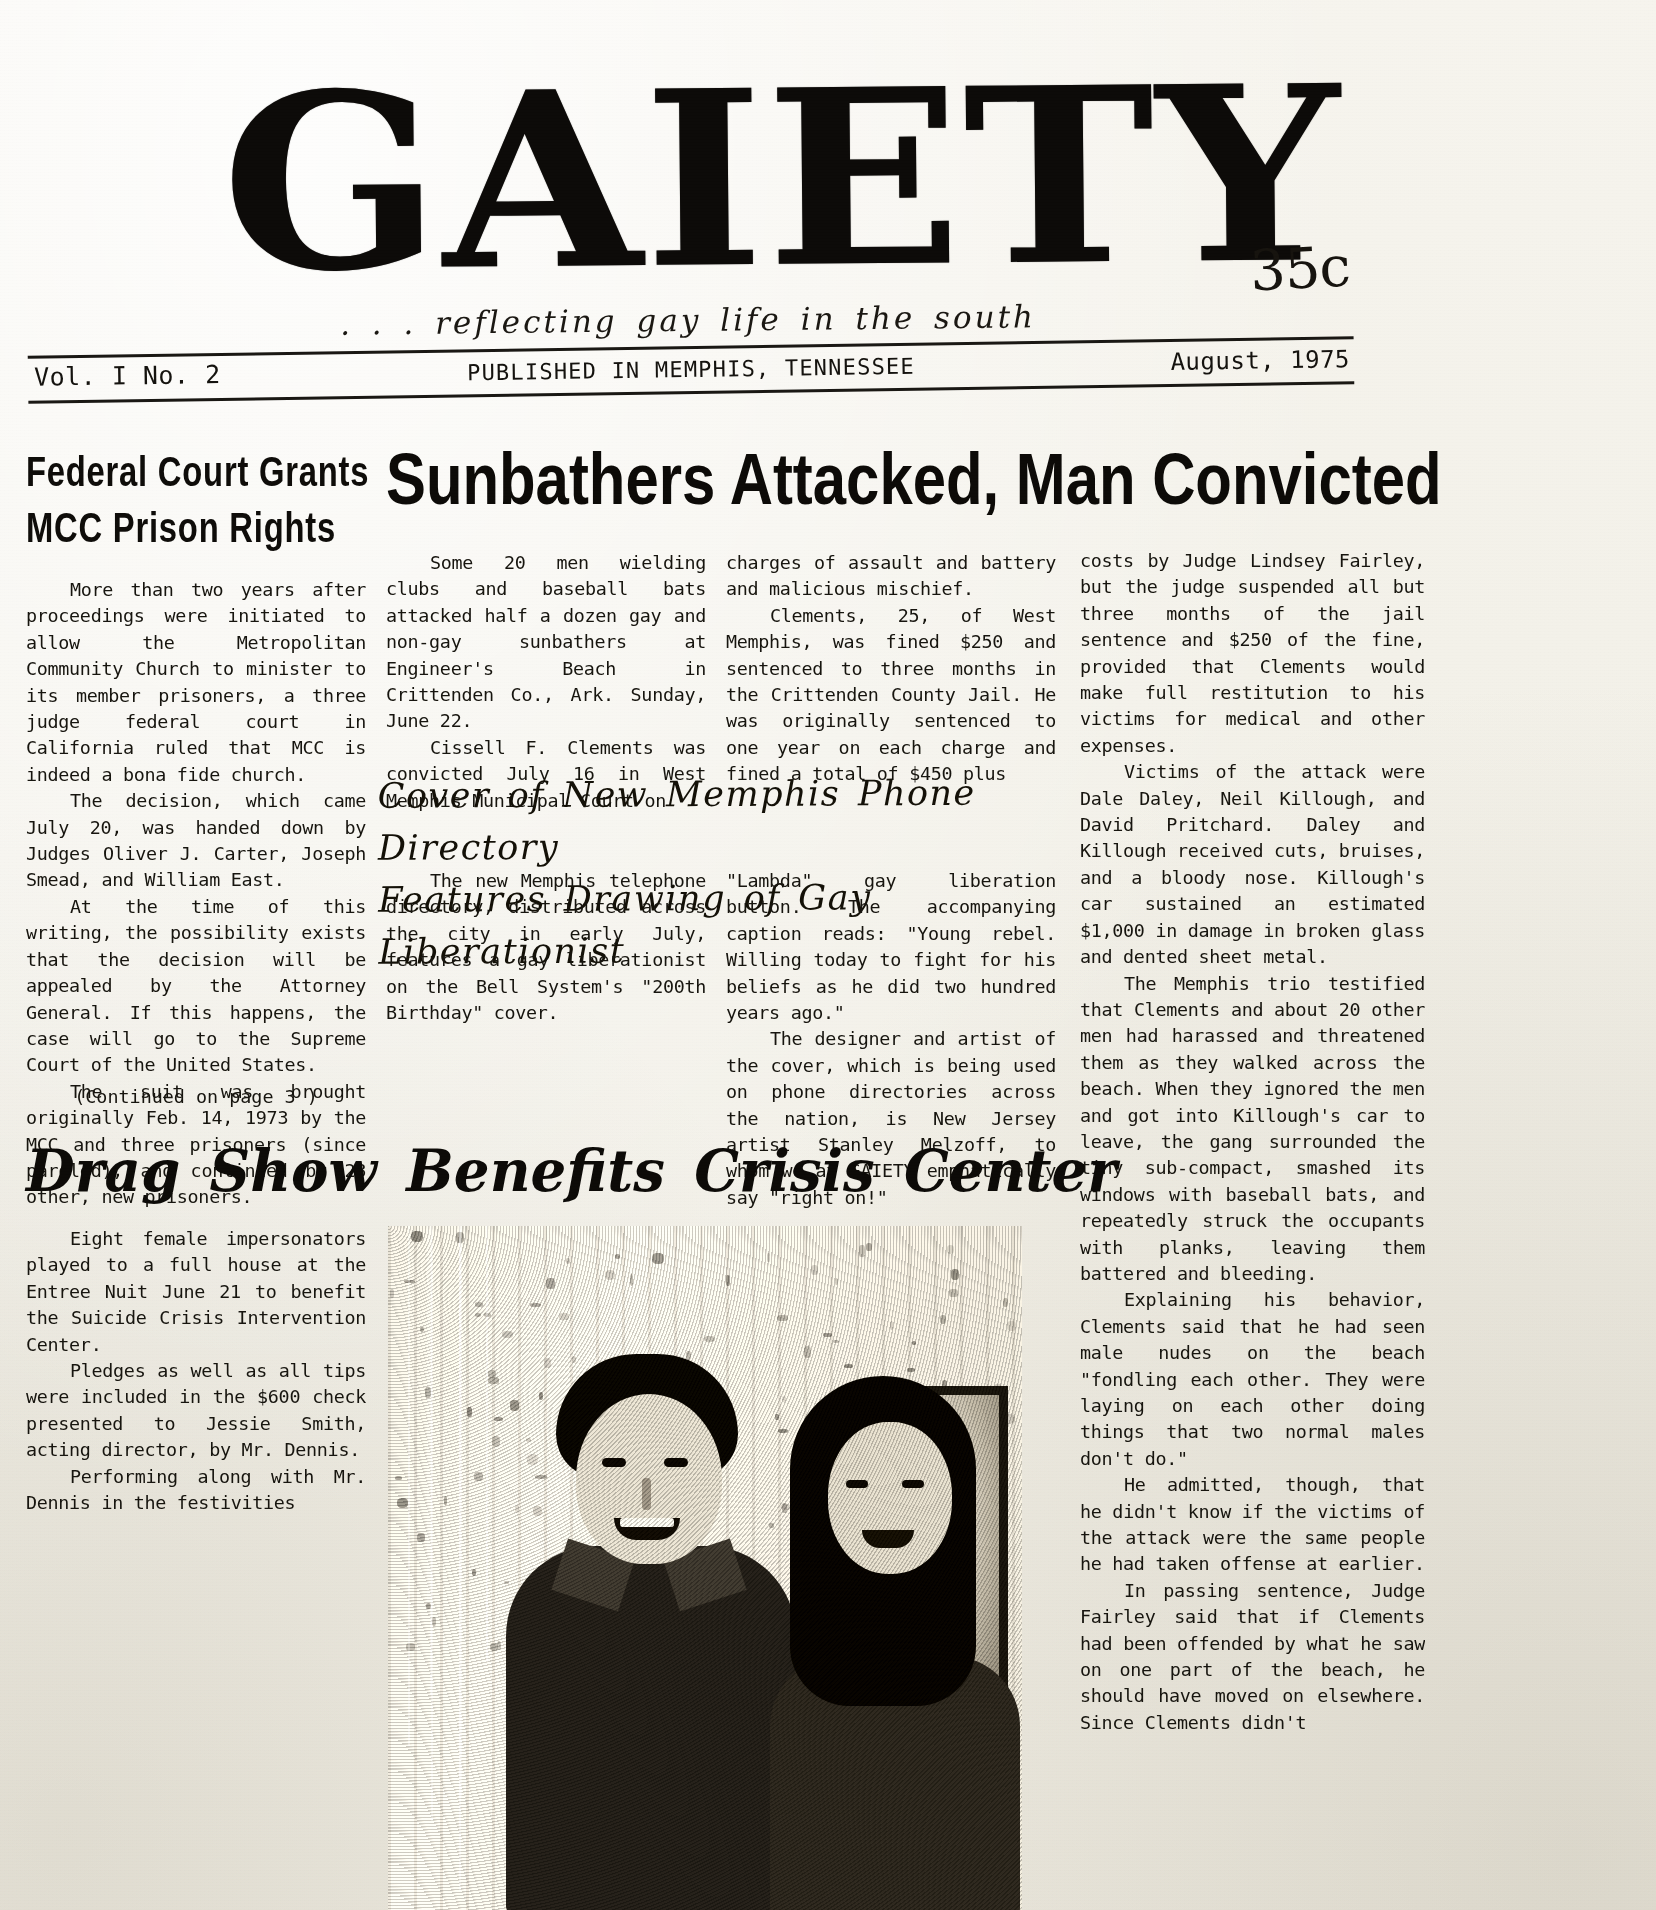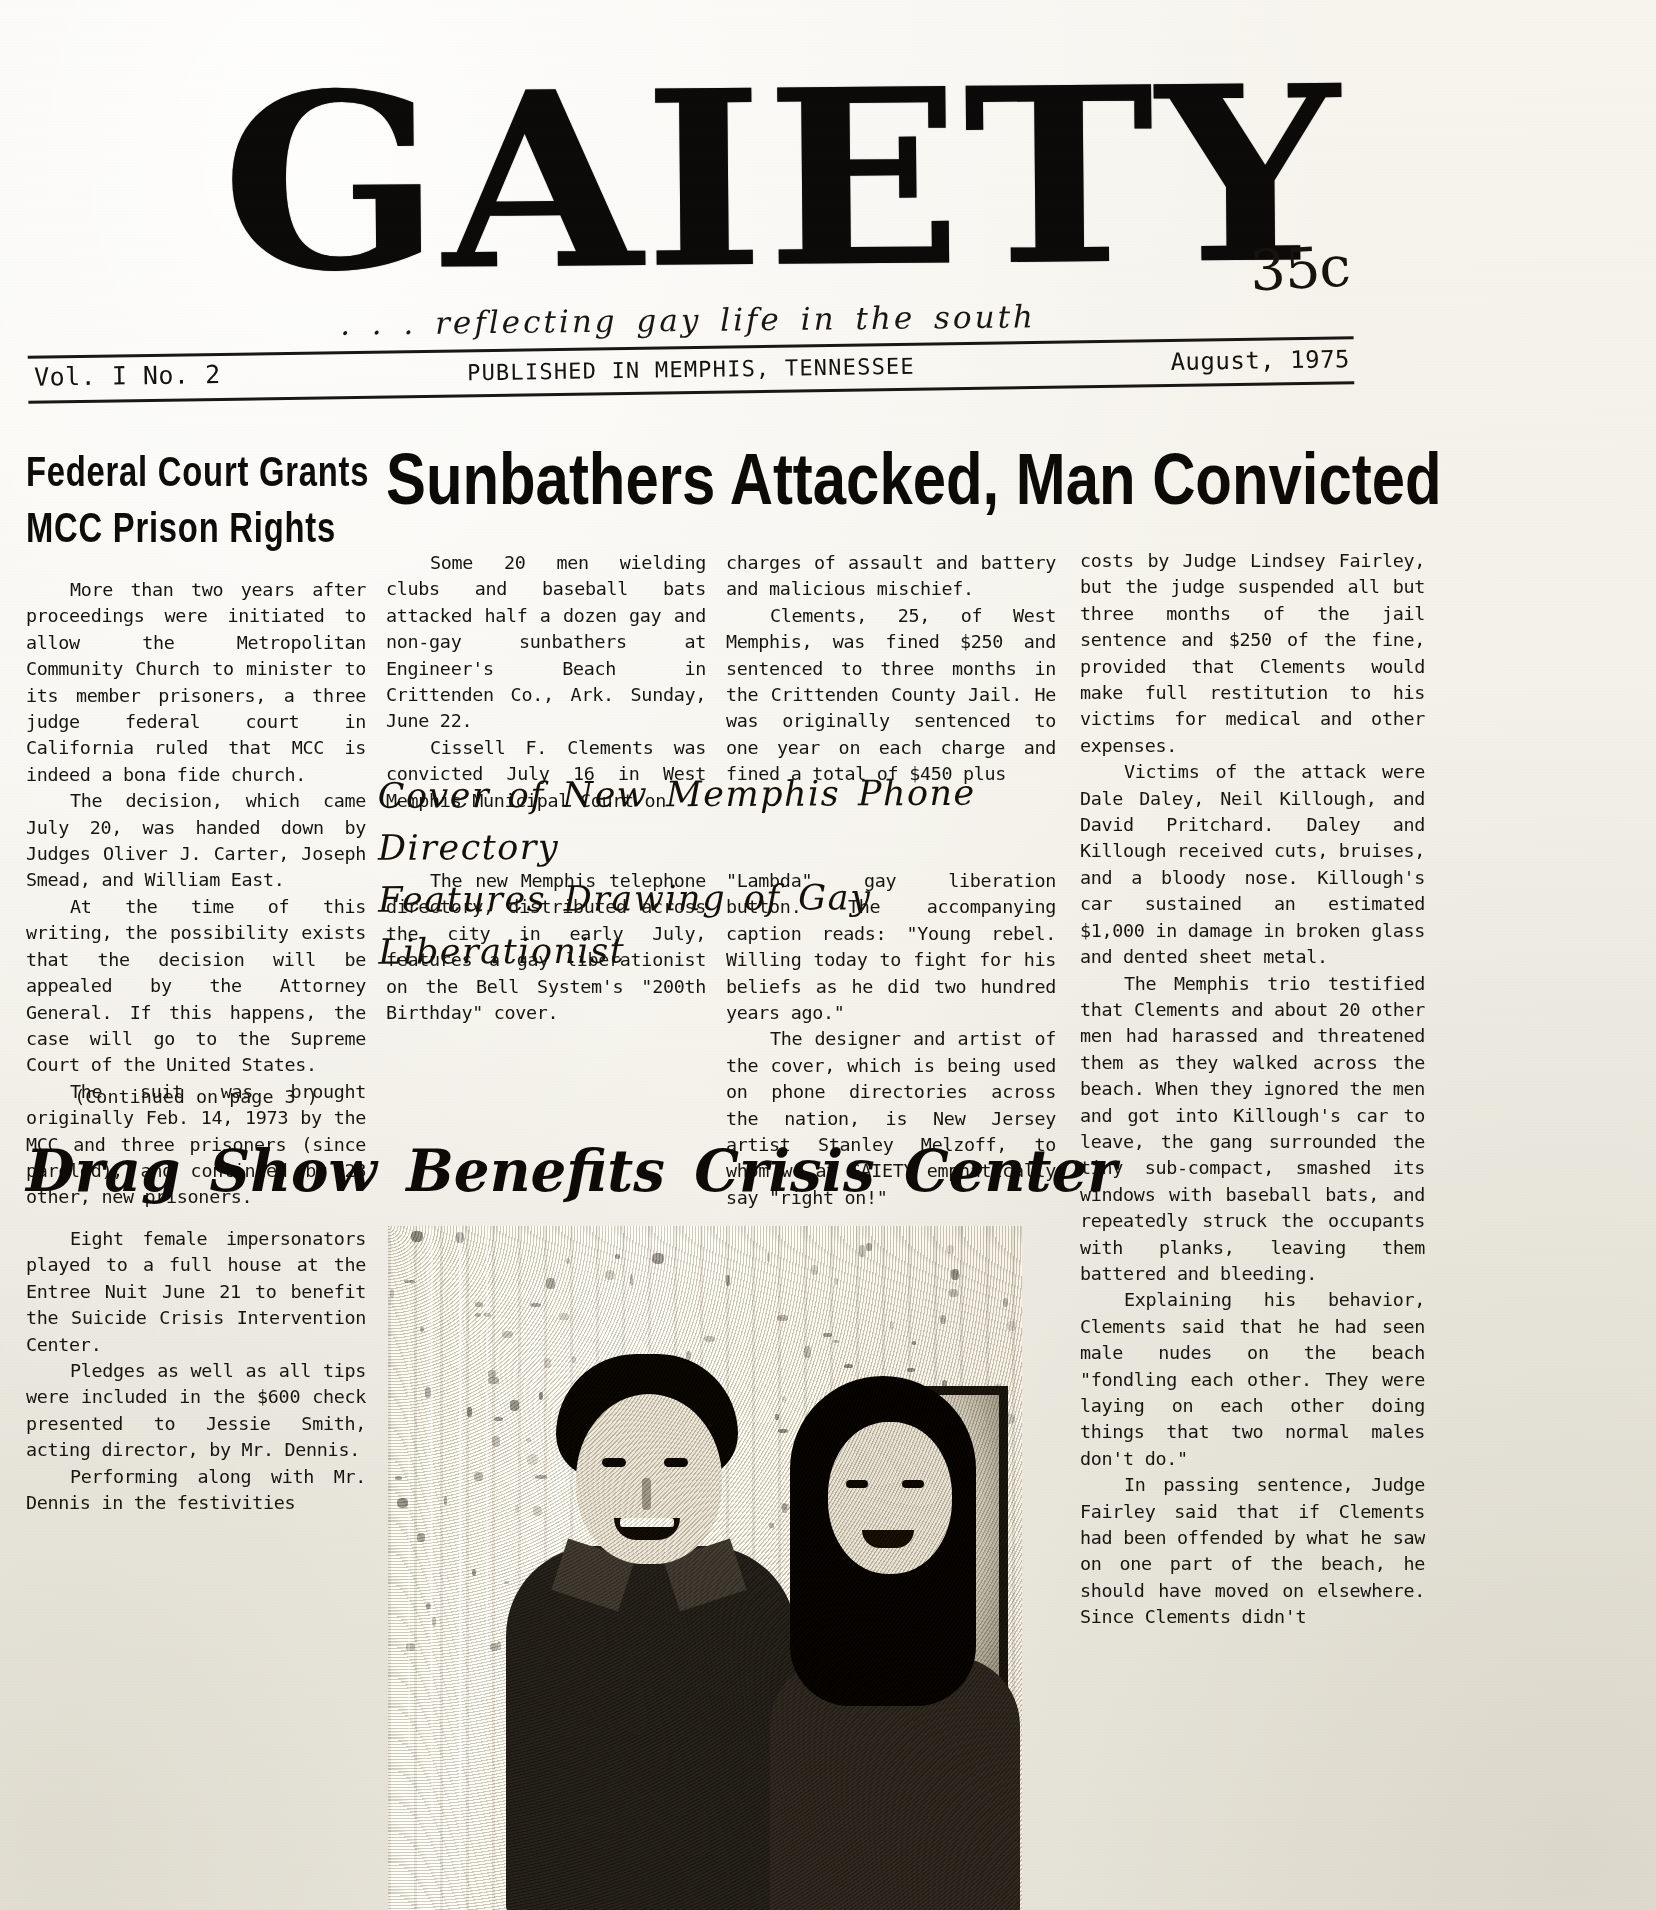--- a/index.html
+++ b/index.html
@@ -258,20 +258,21 @@
     <div id="dir-c" class="body-txt">
       <p class="noind">"Lambda" gay liberation button. The accompanying caption reads:  "Young rebel. Willing today to fight for his beliefs as he did two hundred years ago."</p>
       <p>The designer and artist of the cover, which is being used on phone directories across the nation, is New Jersey artist Stanley Melzoff, to whom we at GAIETY emphatically say "right on!"</p>
     </div>
 
     <div id="right-body" class="body-txt clip">
       <p class="noind">costs by Judge Lindsey Fairley, but the judge suspended all but three months of the jail sentence and $250 of the fine, provided that Clements would make full restitution to his victims for medical and other expenses.</p>
       <p>Victims of the attack were Dale Daley, Neil Killough, and David Pritchard. Daley and Killough received cuts, bruises, and a bloody nose. Killough's car sustained an estimated $1,000 in damage in broken glass and dented sheet metal.</p>
       <p>The Memphis trio testified that Clements and about 20 other men had harassed and threatened them as they walked across the beach. When they ignored the men and got into Killough's car to leave, the gang surrounded the tiny sub-compact, smashed its windows with baseball bats, and repeatedly struck the occupants with planks, leaving them battered and bleeding.</p>
       <p>Explaining his behavior, Clements said that he had seen male nudes on the beach "fondling each other. They were laying on each other doing things that two normal males don't do."</p>
+      <p>He admitted, though, that he didn't know if the victims of the attack were the same people he had taken offense at earlier.</p>
       <p>In passing sentence, Judge Fairley said that if Clements had been offended by what he saw on one part of the beach, he should have moved on elsewhere. Since Clements didn't</p>
     </div>
 
     <div id="hl-drag">Drag Show Benefits Crisis Center</div>
     <div id="drag-body" class="body-txt clip" style="height:680px;">
       <p>Eight female impersonators played to a full house at the Entree Nuit June 21 to benefit the Suicide Crisis Intervention Center.</p>
       <p>Pledges as well as all tips were included in the $600 check presented to Jessie Smith, acting director, by Mr. Dennis.</p>
       <p>Performing along with Mr. Dennis in the festivities</p>
     </div>
 

